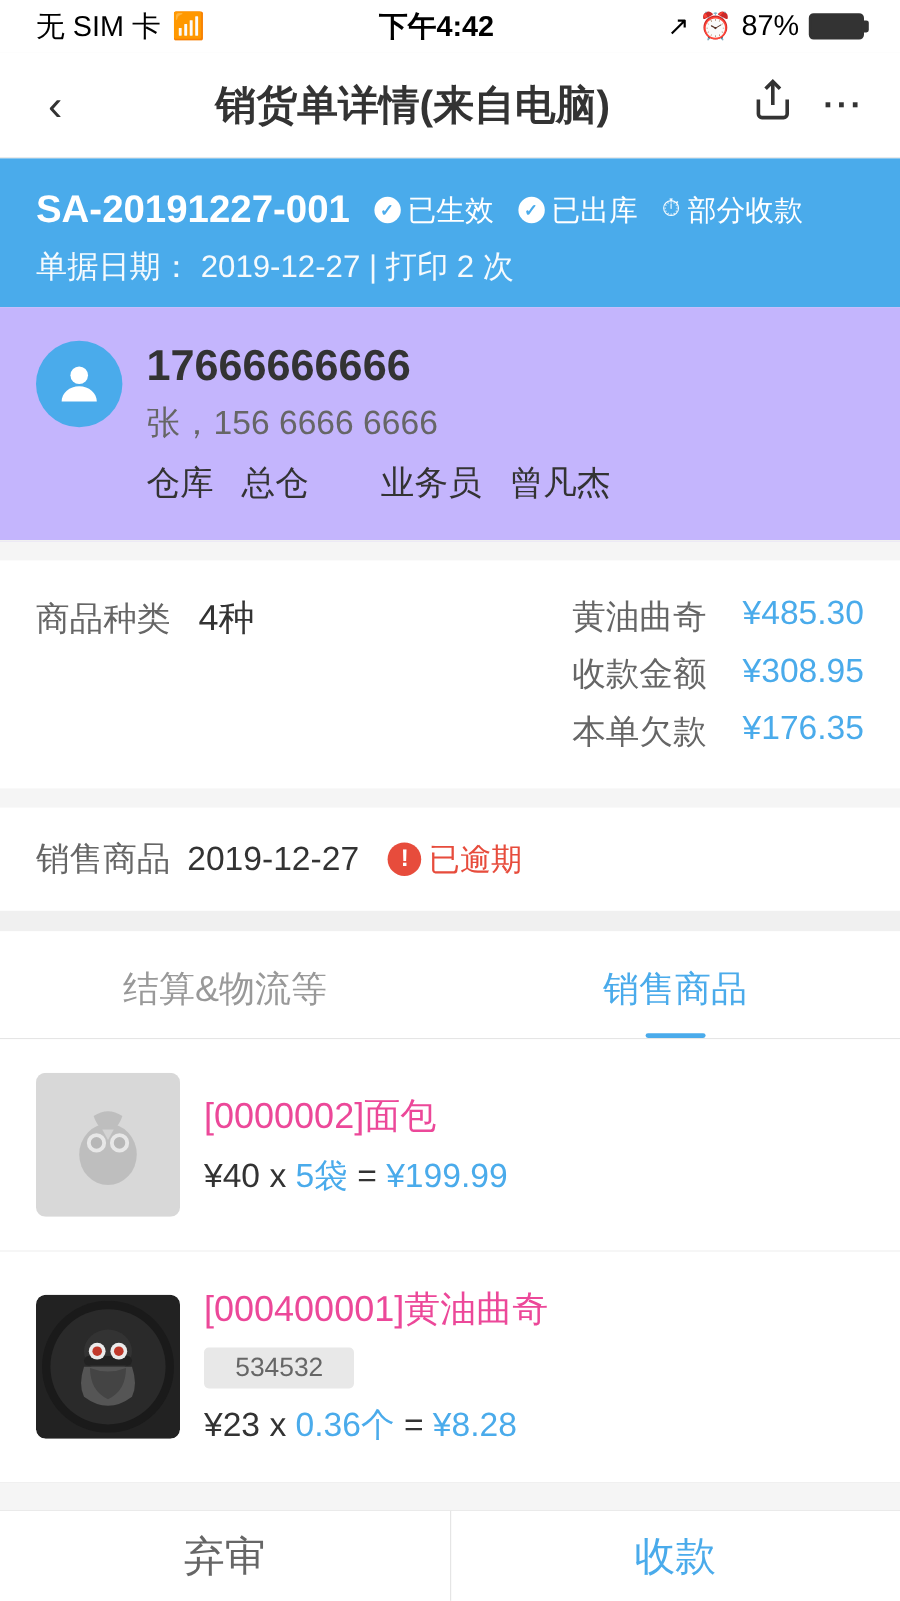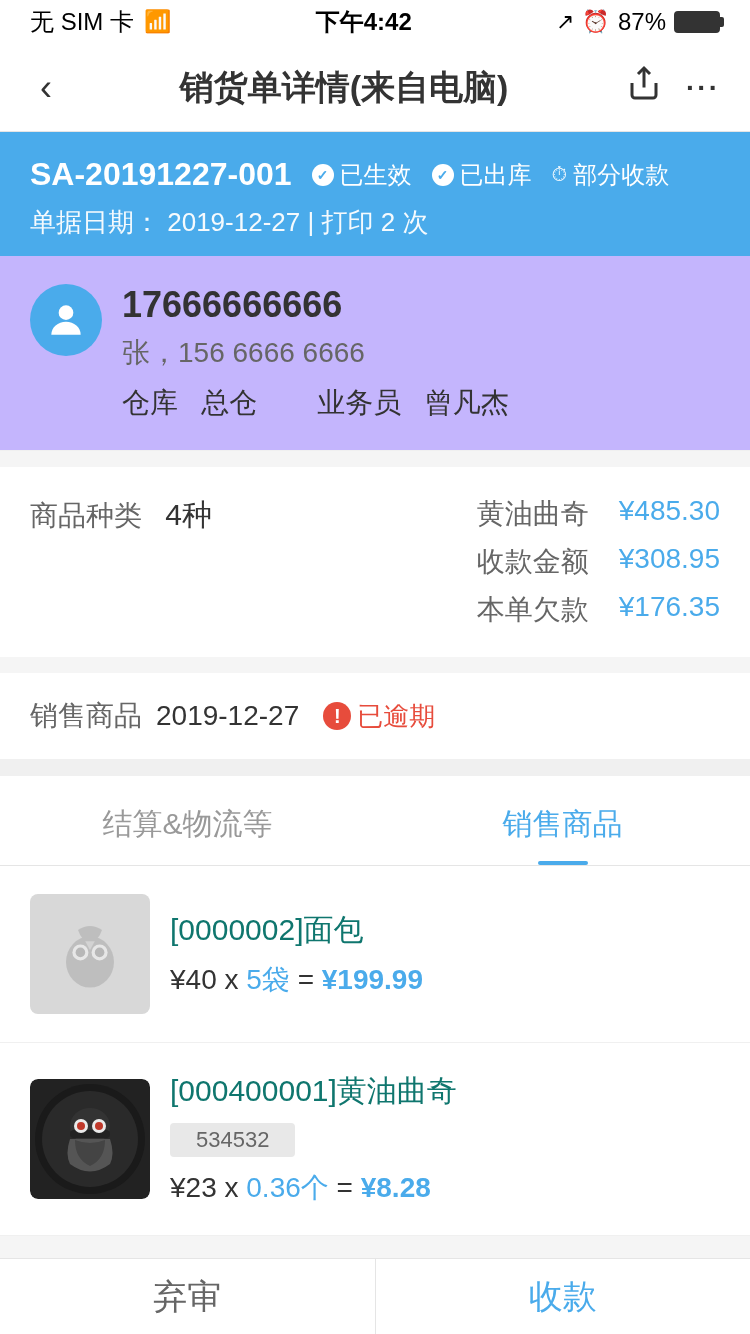--- a/index.html
+++ b/index.html
@@ -295,39 +295,39 @@
       width: 100%;
       height: 100%;
       background: #d8d8d8;
       display: flex;
       align-items: center;
       justify-content: center;
     }
     .product-info { flex: 1; }
     .product-name {
       font-size: 30px;
-      color: #0f766e;
+      color: #ec4899;
       font-weight: 500;
       margin-bottom: 10px;
     }
     .product-tag {
       display: inline-block;
       background: #e8e8e8;
       color: #666;
       font-size: 22px;
       padding: 4px 26px;
       border-radius: 4px;
       margin-bottom: 12px;
     }
     .product-price {
       font-size: 28px;
       color: #333;
     }
     .product-price .qty { color: #4AABEB; }
-    .product-price .total { color: #4AABEB; font-weight: 700; }
+    .product-price .total { color: #4AABEB; font-weight: 400; }
 
     
     .bottom-bar {
       position: fixed;
       bottom: 0;
       left: 0;
       width: 750px;
       height: 76px;
       background: #fff;
       border-top: 1px solid #e5e5e5;

